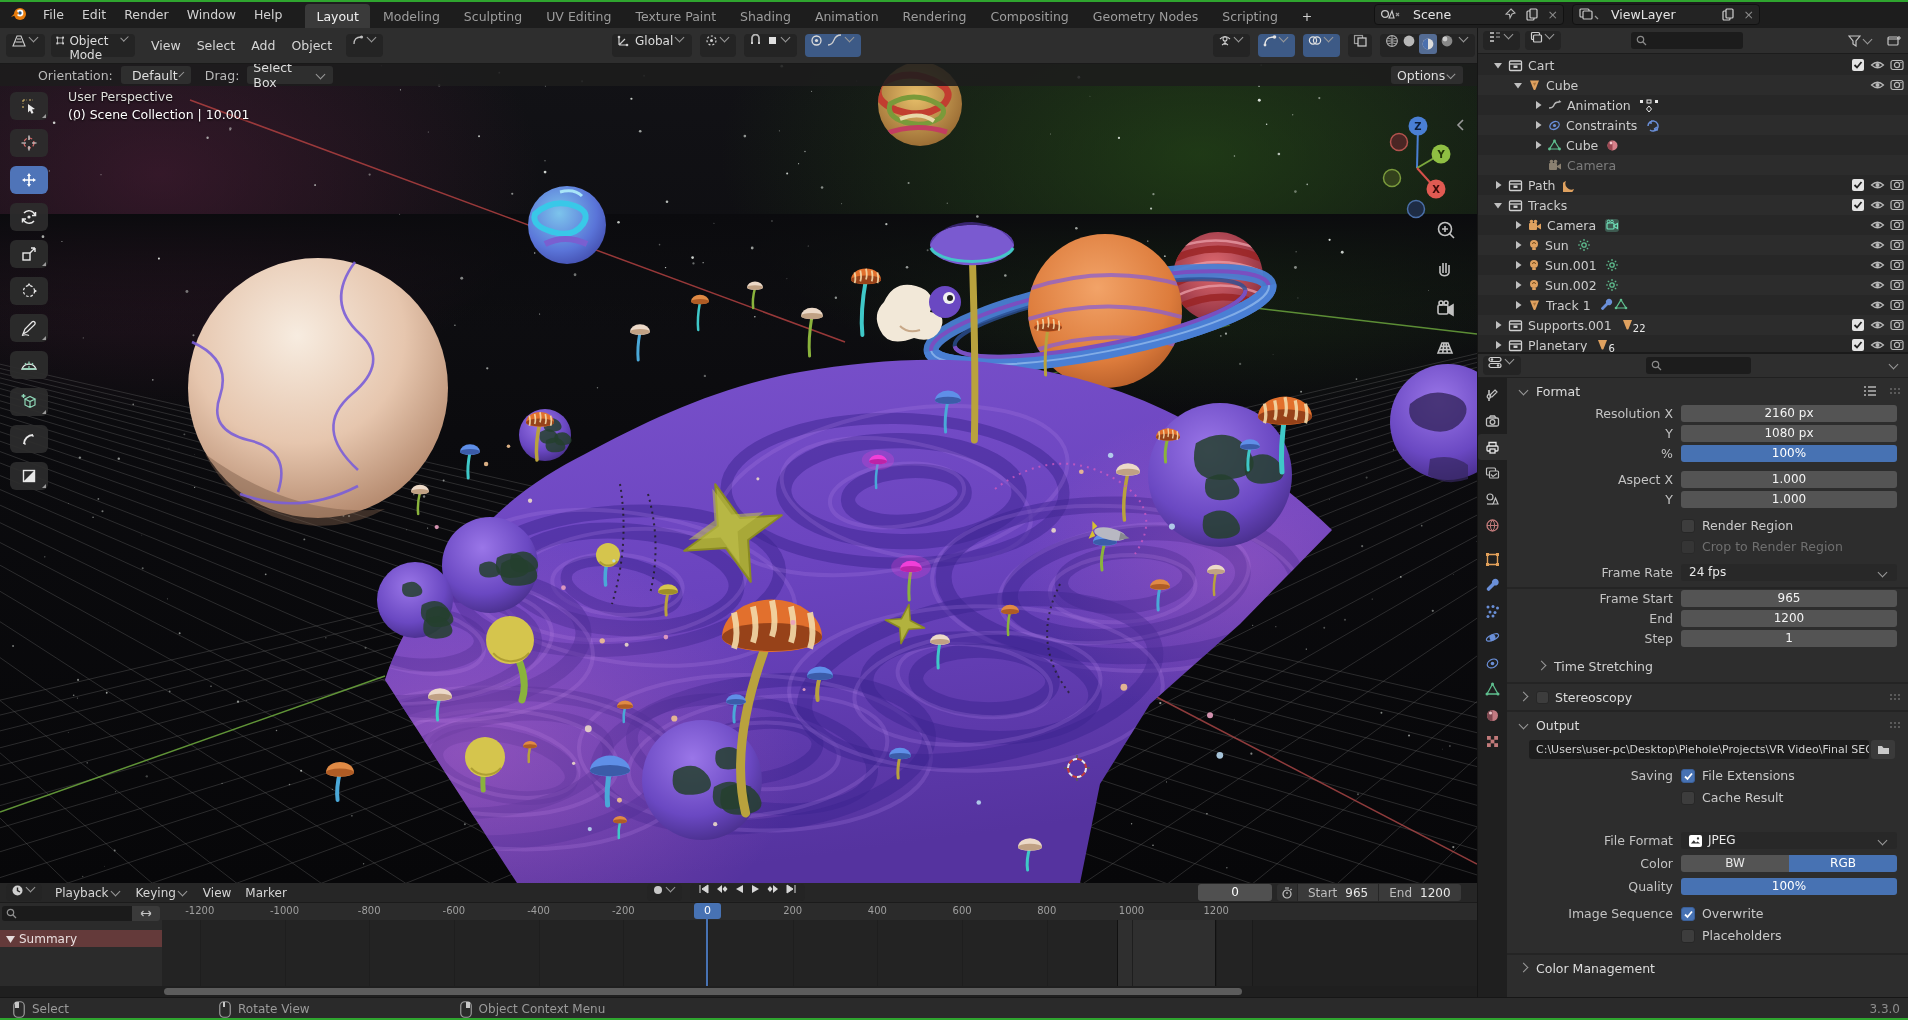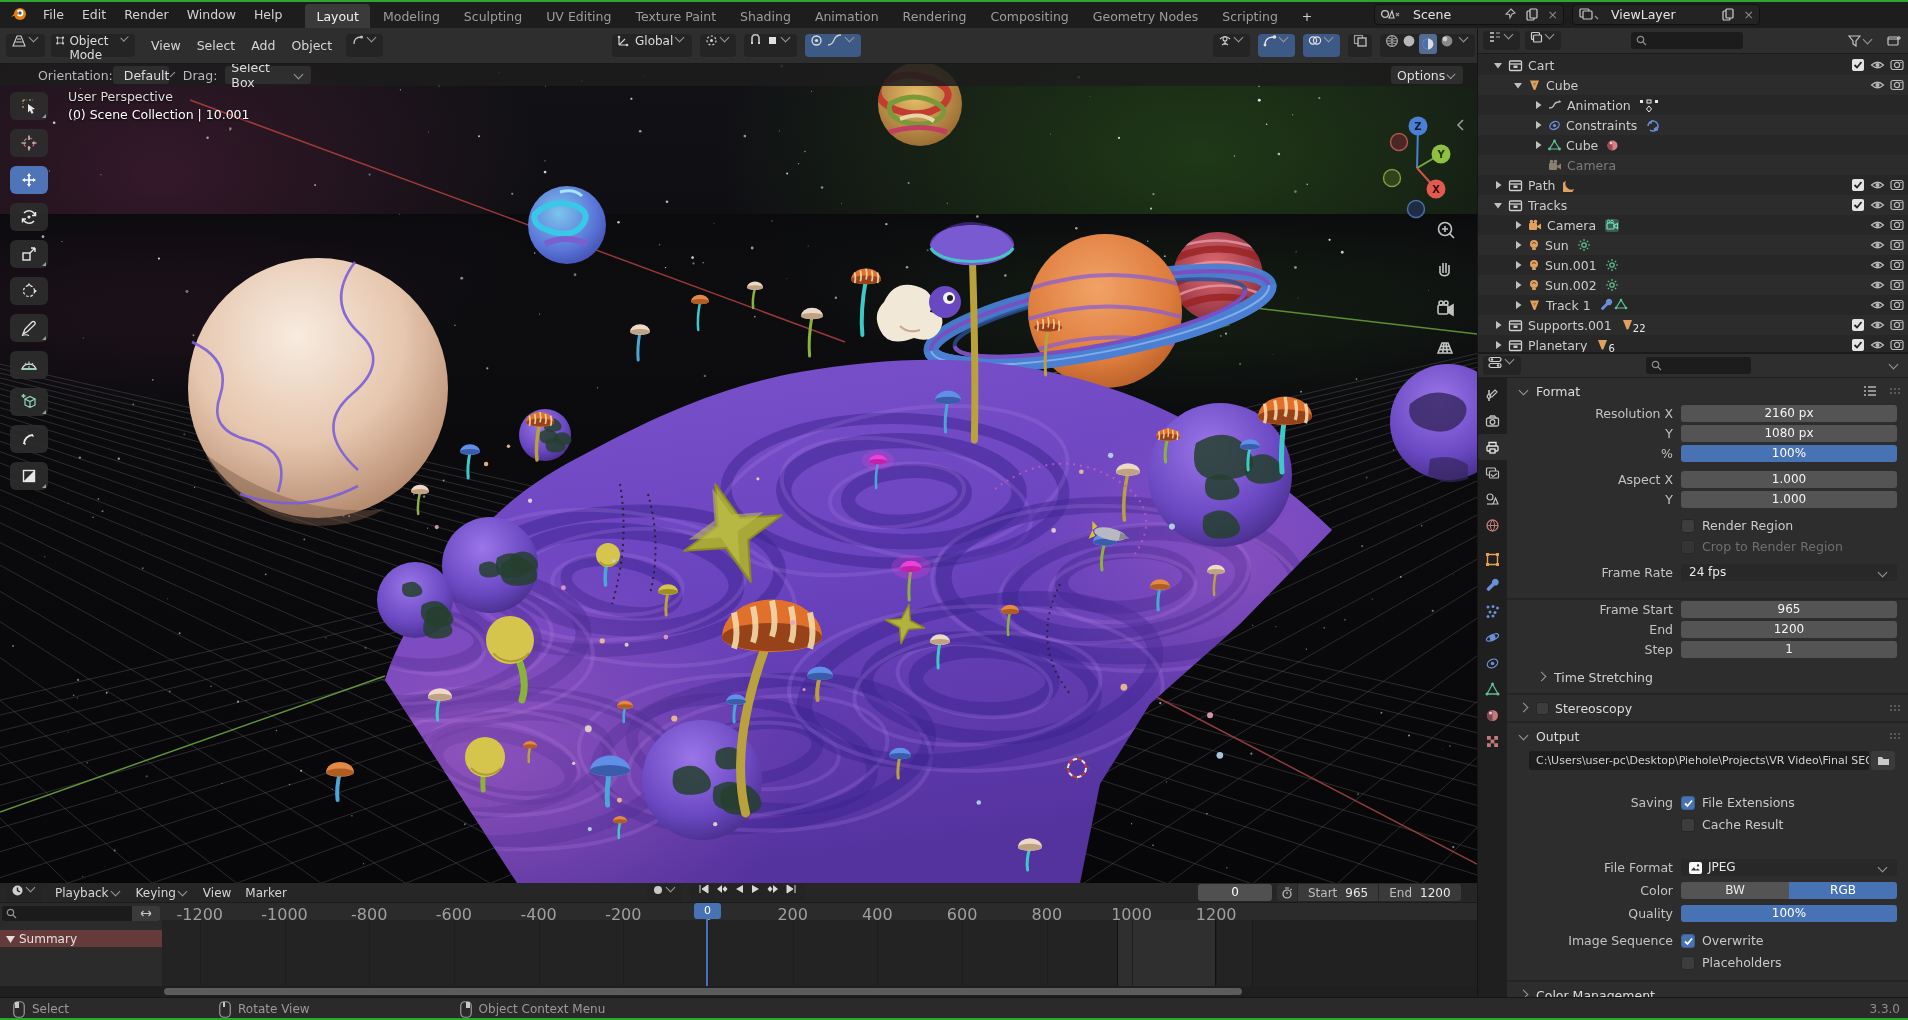--- a/index.html
+++ b/index.html
@@ -25,21 +25,21 @@
 .tsdd{background:#2e2e2e;border-radius:3px;height:18px;display:flex;align-items:center;padding:0 6px;color:#dedede}
 #vptext{position:absolute;left:68px;top:24px;z-index:5;color:#dededa;text-shadow:0 1px 2px rgba(0,0,0,.9);font-size:12.5px;line-height:18px}
 #toolbar{position:absolute;left:10px;top:28px;width:38px;z-index:6}
 .tbtn{width:38px;height:28px;background:rgba(44,44,44,.92);border-radius:6px;margin-bottom:9px;display:flex;align-items:center;justify-content:center;position:relative}
 .tbtn.active{background:#4f74b8}
 .tbtn .tri{position:absolute;right:2px;bottom:2px;width:0;height:0;border-left:4px solid transparent;border-bottom:4px solid #9a9a9a}
 
 #timeline{position:absolute;left:0;top:883px;width:1477px;height:114px;background:#252525}
 #tlheader{position:absolute;left:0;top:0;width:1477px;height:20px;background:#262626;border-bottom:1px solid #1b1b1b;display:flex;align-items:center}
 #tlruler{position:absolute;left:162px;top:20px;width:1315px;height:17px;background:#2b2b2b}
-.rlabel{position:absolute;top:2px;font-size:16px;color:#9f9f9f;transform:translateX(-50%)}
+.rlabel{position:absolute;top:2px;font-size:10px;color:#9f9f9f;transform:translateX(-50%)}
 #tlbody{position:absolute;left:162px;top:37px;width:1315px;height:66px;background:#232323}
 #tlchan{position:absolute;left:0;top:20px;width:162px;height:83px;background:#2b2b2b}
 #summary{position:absolute;left:0;top:27px;width:162px;height:17px;background:#643a3a;color:#eadfdf;display:flex;align-items:center;font-size:12px}
 #tlscroll{position:absolute;left:0;top:103px;width:1477px;height:11px;background:#1f1f1f}
 #tlthumb{position:absolute;left:164px;top:2px;width:1078px;height:7px;background:#5c5c5c;border-radius:4px}
 
 #outliner{position:absolute;left:1477px;top:28px;width:431px;height:324px;background:#272727;border-left:1px solid #151515}
 #outlhead{position:absolute;left:0;top:0;width:100%;height:26px;background:#2e2e2e;border-bottom:1px solid #1c1c1c;display:flex;align-items:center}
 .orow{position:absolute;left:0;width:100%;height:20px;display:flex;align-items:center;font-size:12.5px;color:#cccccc}
 .orow:nth-child(even){background:rgba(255,255,255,.022)}
@@ -1156,21 +1156,21 @@
 
       <g transform="translate(1077,704)">
         <circle r="9" fill="none" stroke="#e8e8e8" stroke-width="2" stroke-dasharray="4.7 4.7"></circle>
         <circle r="9" fill="none" stroke="#c23c3c" stroke-width="2" stroke-dasharray="4.7 4.7" stroke-dashoffset="4.7"></circle>
         <path d="M0 -13 V-10 M0 13 V10 M-13 0 H-10 M13 0 H10" stroke="#5a5a5a" stroke-width="1.5"></path>
       </g>
     </svg>
 
     <div id="toolsettings">
       <span style="margin-left:38px">Orientation:</span>
-      <span class="tsdd" style="width:56px">
+      <span class="tsdd" style="margin-left:8px;width:70px">
         <svg width="11" height="11" viewBox="0 0 11 11">
             <path d="M5.5 1 V7 M5.5 7 L2 10 M5.5 7 L9 10" stroke="#bbb" stroke-width="1.2" fill="none"></path>
             <circle cx="5.5" cy="1.5" r="1.2" fill="#bbb"></circle>
           </svg>
         <span style="margin-left:5px;flex:1">Default</span>
           <span class="chev"></span>
       </span>
       <span style="margin-left:14px">Drag:</span>
       <span class="tsdd" style="margin-left:8px;width:86px">
         <span style="flex:1">Select Box</span>
@@ -2174,21 +2174,21 @@
         <div class="prow" style="margin-top:7px">
             <span class="plabel"></span>
             <span class="cb"></span>
             <span class="cbl">Render Region</span>
           </div>
         <div class="prow" style="margin-top:2px">
             <span class="plabel"></span>
             <span class="cb" style="opacity:.55"></span>
             <span class="cbl" style="color:#6f6f6f">Crop to Render Region</span>
           </div>
-        <div class="prow" style="margin-top:7px;margin-bottom:16px">
+        <div class="prow" style="margin-top:7px;margin-bottom:5px">
             <span class="plabel">Frame Rate</span>
             <span class="pfield dd"><span>24 fps</span><span class="chev" style="position:absolute;right:8px;top:5px"></span></span>
           </div>
       </div>
 
       <div class="psec">
         <div class="prow">
             <span class="plabel">Frame Start</span>
             <span class="pfield">965</span>
           </div>
@@ -2246,21 +2246,21 @@
         <div class="prow" style="height:22px">
           <span class="abs row" style="left:22px;width:340px;height:19px;background:#1d1d1d;border-radius:3px;padding:0 7px;color:#d2d2d2;font-size:11px;white-space:nowrap;overflow:hidden">
               <span>C:\Users\user-pc\Desktop\Piehole\Projects\VR Video\Final SEQ\1</span>
             </span>
           <span class="abs" style="left:364px;width:24px;height:19px;background:#3a3a3a;border-radius:3px;display:flex;align-items:center;justify-content:center">
             <svg width="13" height="11" viewBox="0 0 13 11">
                 <path d="M1 2 h4 l1.5 2 H12 V10 H1 Z" fill="#c9c9c9"></path>
               </svg>
           </span>
         </div>
-        <div class="prow" style="margin-top:22px">
+        <div class="prow" style="margin-top:6px">
             <span class="plabel">Saving</span>
             <span class="cb on">
               <svg width="13" height="13" viewBox="0 0 13 13">
                 <path d="M3 6.5 L5.5 9 L10 3.5" stroke="#fff" stroke-width="1.8" fill="none"></path>
               </svg>
             </span>
             <span class="cbl">File Extensions</span>
           </div>
         <div class="prow" style="margin-top:3px">
             <span class="plabel"></span>

